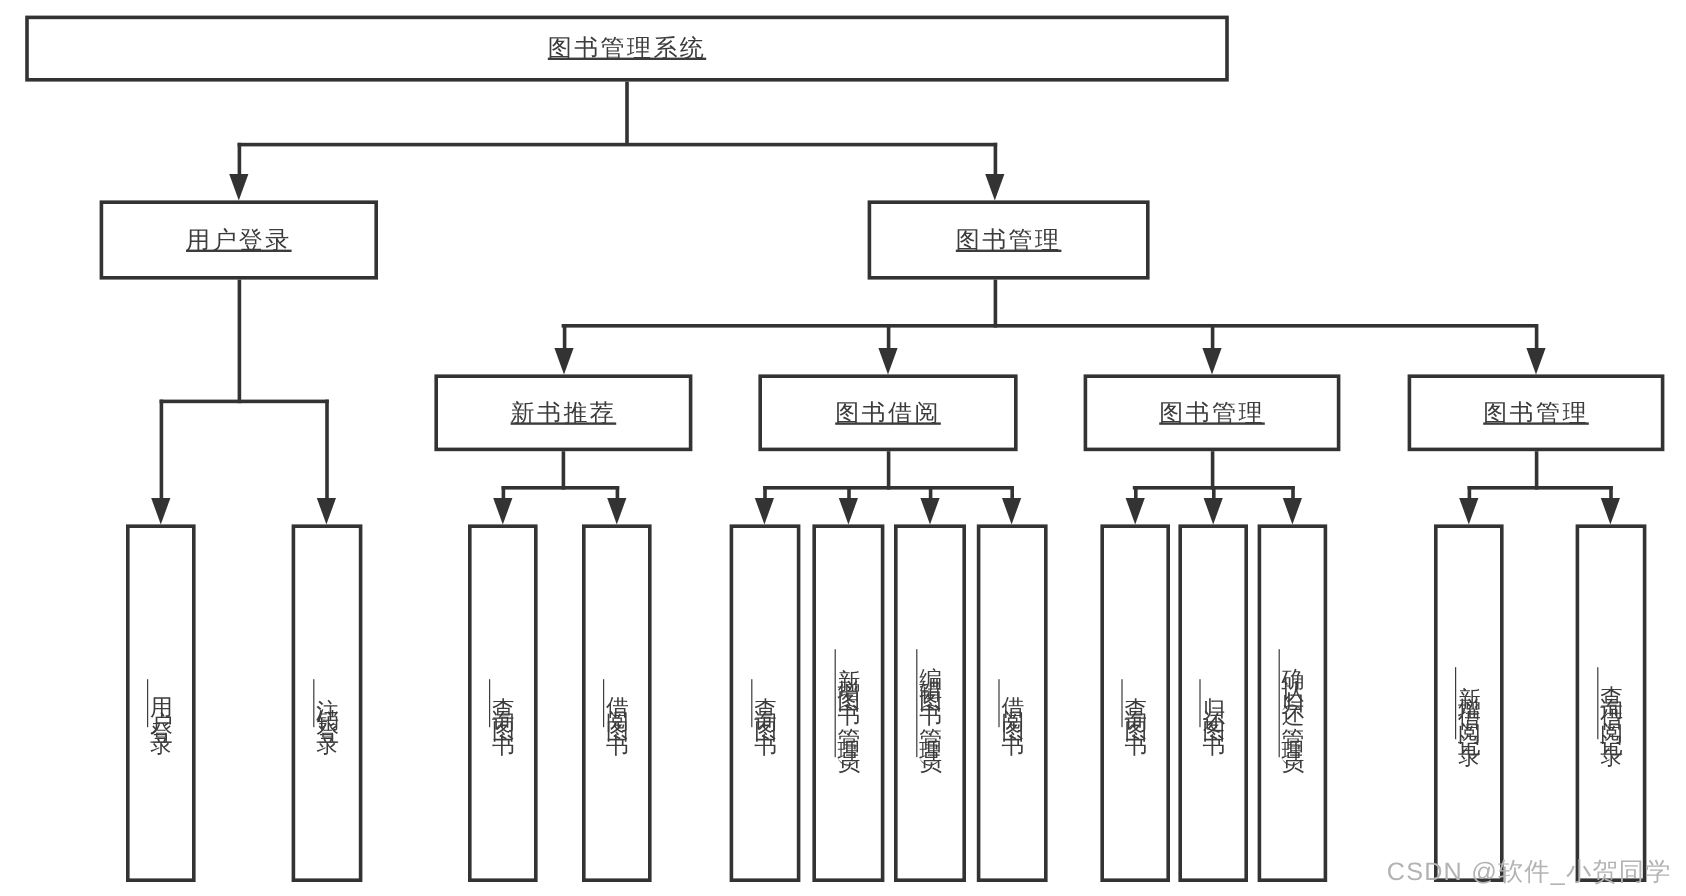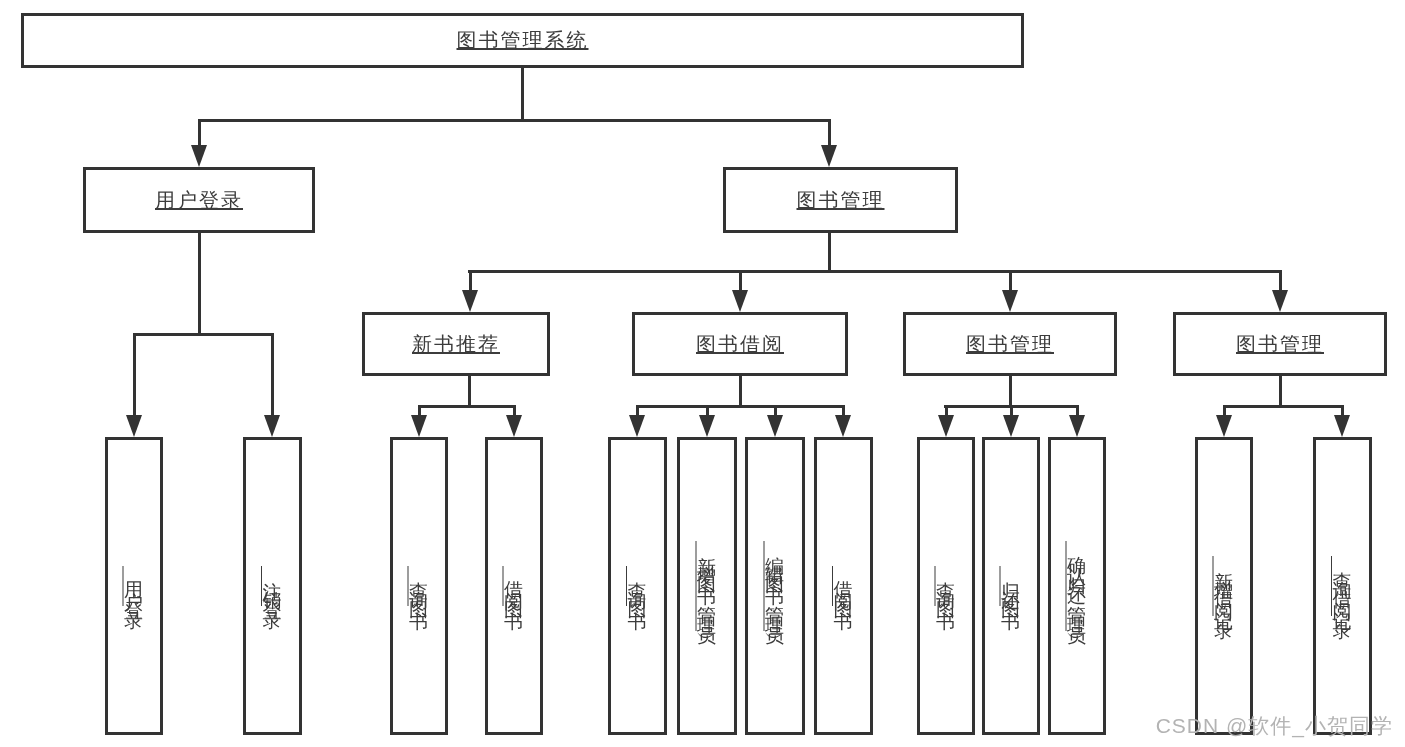--- a/index.html
+++ b/index.html
@@ -33,21 +33,21 @@
 </style>
 </head>
 <body>
 
 <div class="box hbox" style="left:21px;top:13px;width:1003px;height:55px;">图书管理系统</div>
 
 <div class="box hbox" style="left:83px;top:167px;width:232px;height:66px;">用户登录</div>
 
 <div class="box hbox" style="left:712px;top:167px;width:235px;height:66px;margin-left:11px;">图书管理</div>
 
-<div class="box hbox" style="left:362px;top:312px;width:188px;height:64px;">新书推荐</div>
+<div class="box hbox" style="left:362px;top:312px;width:215px;height:64px;">新书推荐</div>
 
 <div class="box hbox" style="left:632px;top:312px;width:216px;height:64px;">图书借阅</div>
 
 <div class="box hbox" style="left:903px;top:312px;width:214px;height:64px;">图书管理</div>
 
 <div class="box hbox" style="left:1173px;top:312px;width:214px;height:64px;">图书管理</div>
 
 <div class="box leaf" style="left:105px;top:437px;width:58px;height:298px;">用户登录</div>
 
 <div class="box leaf" style="left:243px;top:437px;width:59px;height:298px;">注销登录</div>

